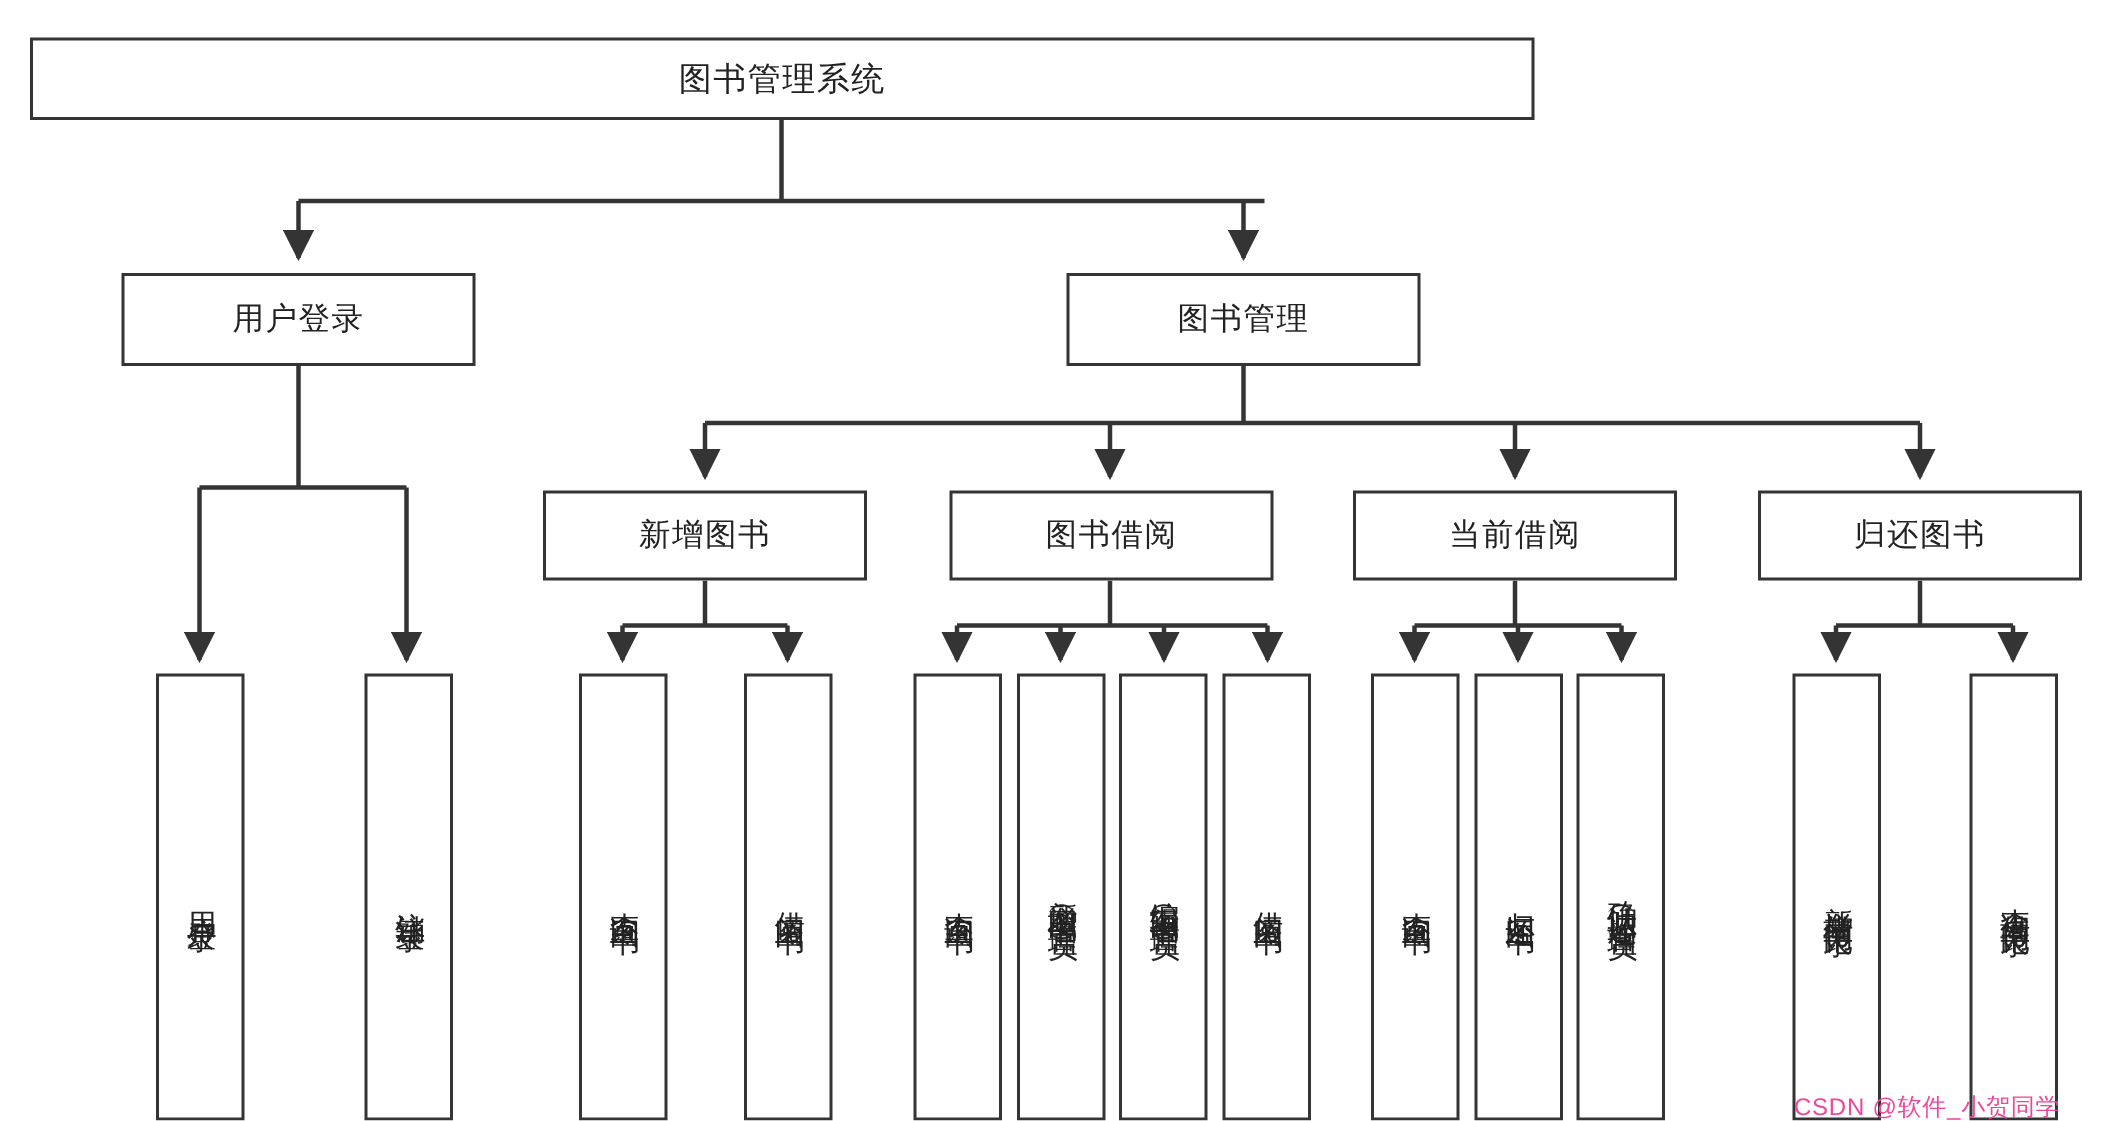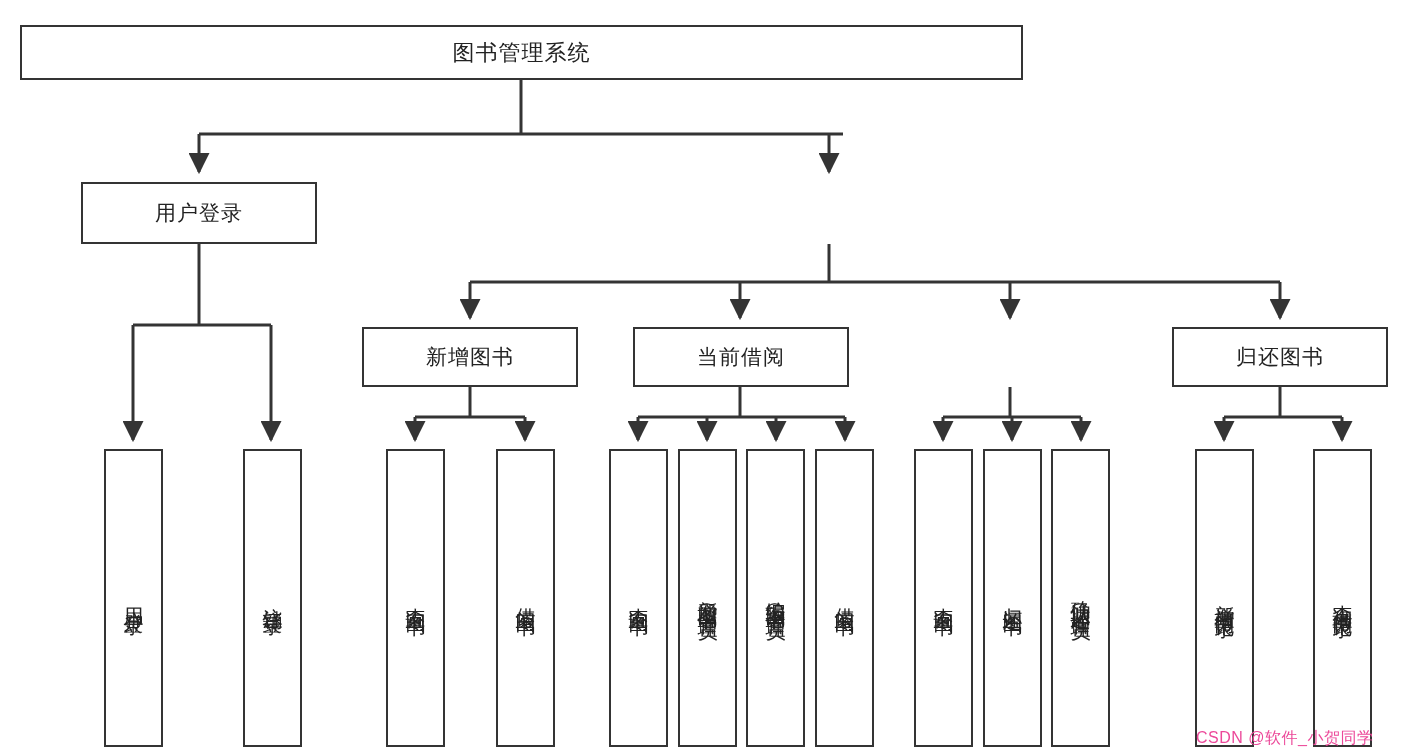--- a/index.html
+++ b/index.html
@@ -104,25 +104,31 @@
     </g>
   </svg>
 
   <div class="node root" style="left:20px;top:13px;width:1003px;height:55px;">
     <span class="node-label">图书管理系统</span>
   </div>
 
   <div class="node" style="left:81px;top:170px;width:236px;height:62px;">
     <span class="node-label">用户登录</span>
   </div>
+  <div class="node" style="left:711px;top:170px;width:236px;height:62px;">
+    <span class="node-label">图书管理</span>
+  </div>
 
   <div class="node" style="left:362px;top:315px;width:216px;height:60px;">
     <span class="node-label">新增图书</span>
   </div>
   <div class="node" style="left:633px;top:315px;width:216px;height:60px;">
+    <span class="node-label">图书借阅</span>
+  </div>
+  <div class="node" style="left:902px;top:315px;width:216px;height:60px;">
     <span class="node-label">当前借阅</span>
   </div>
   <div class="node" style="left:1172px;top:315px;width:216px;height:60px;">
     <span class="node-label">归还图书</span>
   </div>
 
   <div class="node vertical" style="left:104px;top:437px;width:59px;height:298px;">
     <span class="node-label">用户登录</span>
   </div>
   <div class="node vertical" style="left:243px;top:437px;width:59px;height:298px;">

